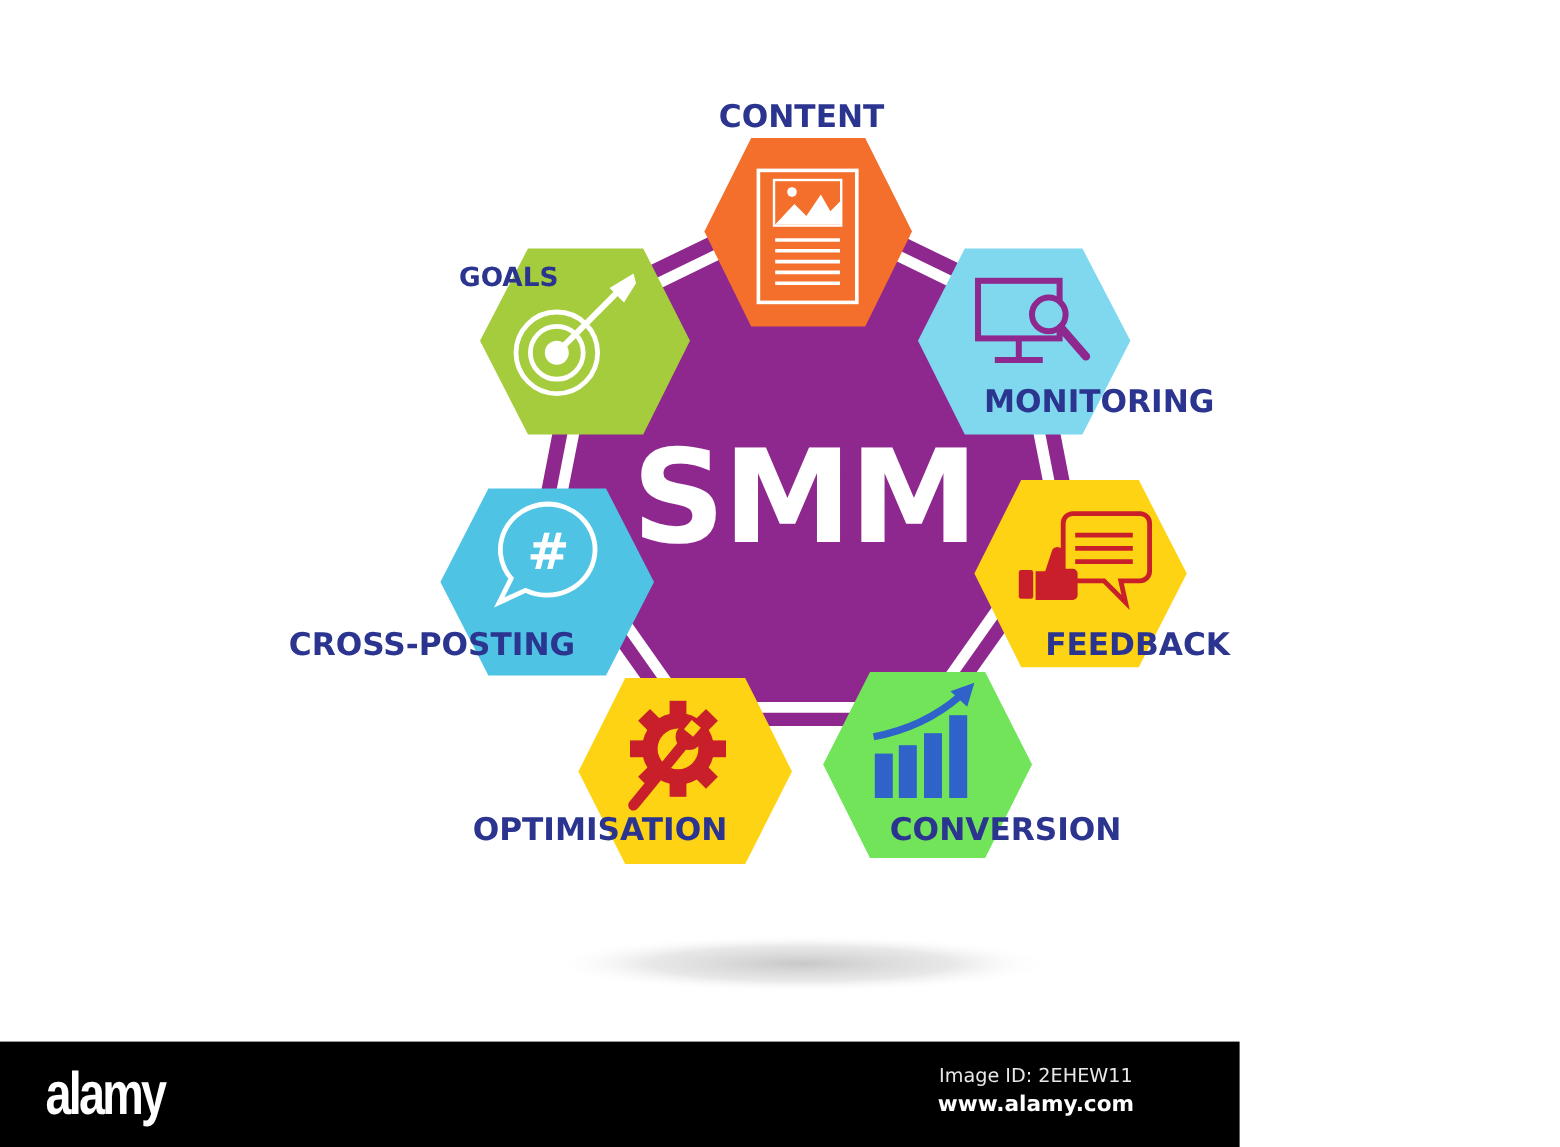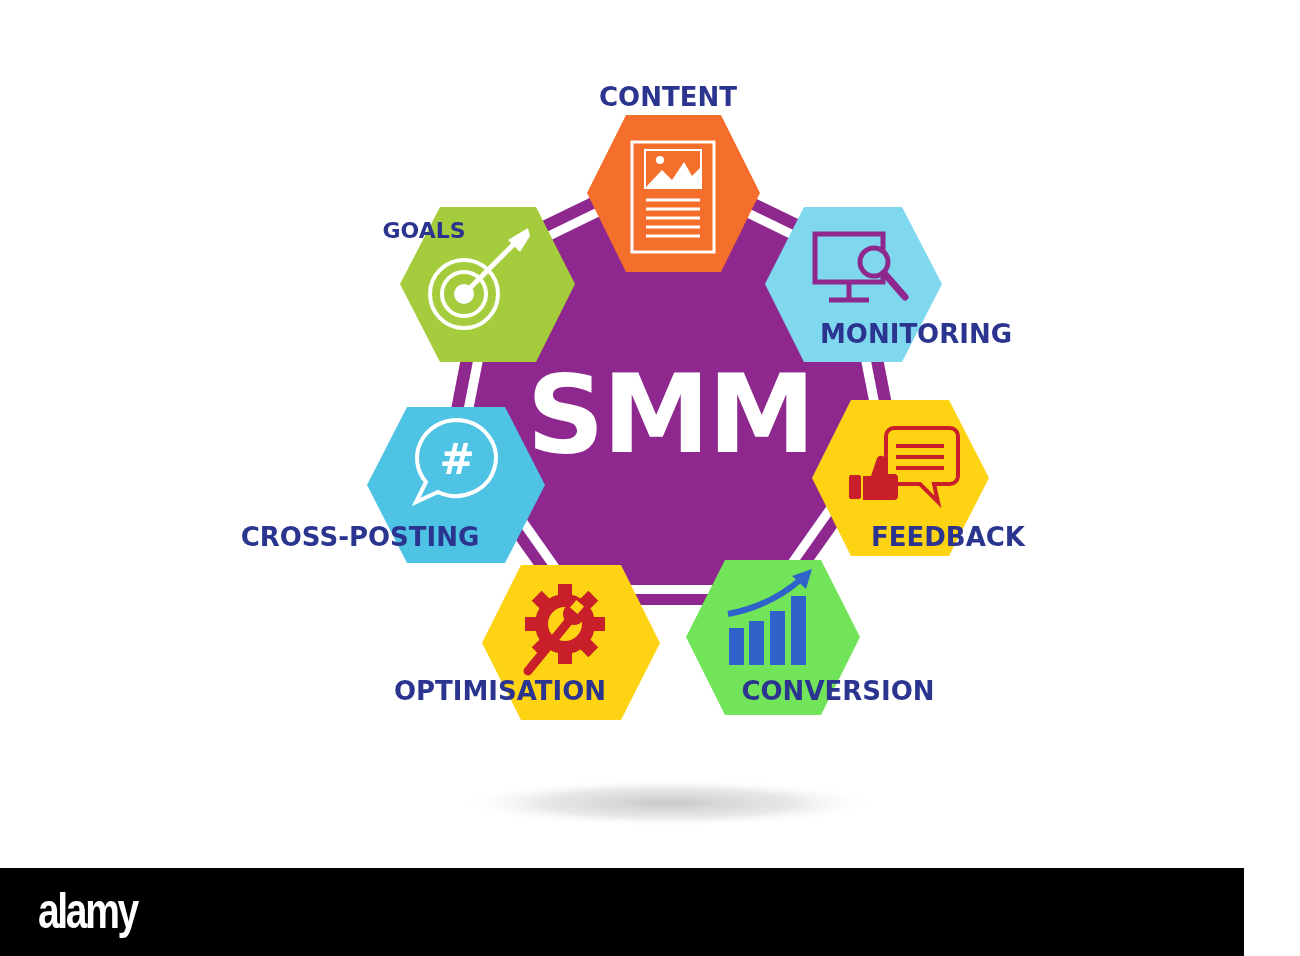--- a/index.html
+++ b/index.html
@@ -2,21 +2,21 @@
 <html><head>
 <meta charset="utf-8">
 <style>
   html, body { margin: 0; padding: 0; background: #ffffff; }
   body { width: 1300px; height: 956px; position: relative; overflow: hidden;
          font-family: "DejaVu Sans", "Liberation Sans", sans-serif; }
   #stage { position: absolute; left: 0; top: 0; width: 1300px; height: 868px; background: #ffffff; }
   #diagram { position: absolute; left: 0; top: 0; }
   .label { font-family: "DejaVu Sans", sans-serif; font-weight: bold; fill: #2b3590; }
   .center-title { font-family: "DejaVu Sans", sans-serif; font-weight: bold; fill: #ffffff; }
-  #footer { position: absolute; left: 0; top: 868px; width: 1244px; height: 88px; background: #000000; }
+  #footer { position: absolute; left: 0; top: 868px; width: 1033px; height: 88px; background: #000000; }
   #brand { position: absolute; left: 38px; top: 18px; color: #ffffff;
            font-family: "Liberation Sans", sans-serif; font-weight: bold; font-size: 50px;
            letter-spacing: -3px; transform: scaleX(0.78); transform-origin: left top; line-height: 1; }
   #meta { position: absolute; right: 88px; top: 18px; text-align: center; color: #e8e8e8;
           font-family: "DejaVu Sans", sans-serif; }
   #image-id { font-size: 16px; line-height: 22px; }
   #site { font-size: 18px; font-weight: bold; line-height: 26px; color: #ffffff; }
 </style>
 </head>
 <body>
@@ -136,13 +136,17 @@
       <line x1="464" y1="294" x2="522" y2="236" stroke-width="5" stroke-linecap="round"></line>
       <polygon points="508,240 528,228 530,236 520,252" fill="#ffffff" stroke="none"></polygon>
     </g>
     <text class="label" x="424" y="238" font-size="22" text-anchor="middle">GOALS</text>
   </g>
 </svg>
 </div>
 
 <div id="footer">
   <div id="brand">alamy</div>
+  <div id="meta">
+    <div id="image-id">Image ID: 2EHEW11</div>
+    <div id="site">www.alamy.com</div>
+  </div>
 </div>
 
 </body></html>

